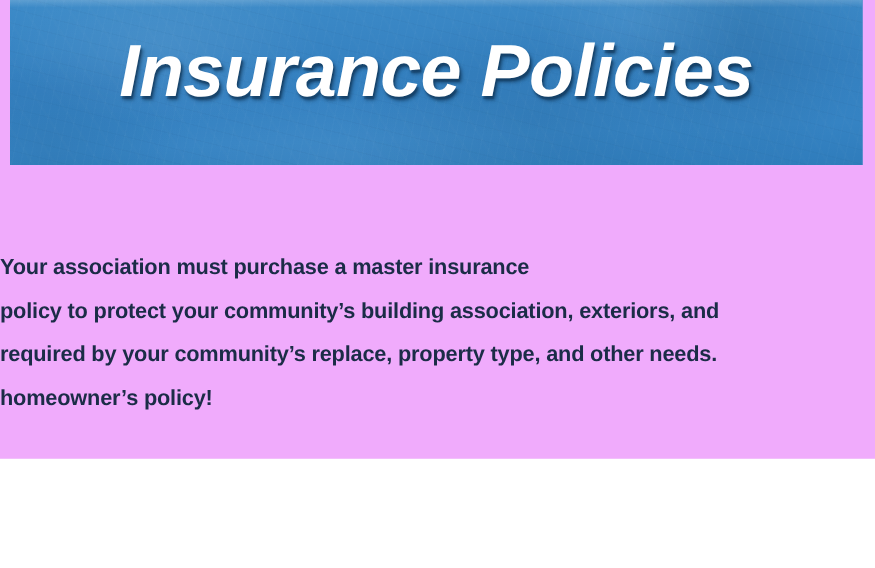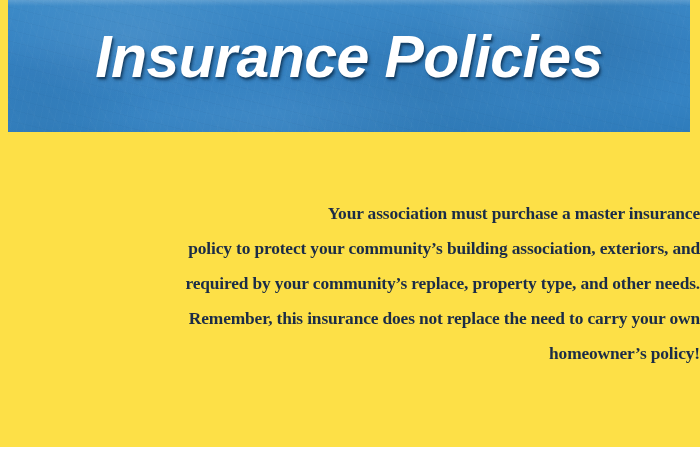--- a/index.html
+++ b/index.html
@@ -12,22 +12,22 @@
     width: 700px;
     height: 454px;
     overflow: hidden;
     font-family: "Liberation Sans", sans-serif;
     -webkit-font-smoothing: antialiased;
   }
 
   #page {
     position: relative;
     width: 700px;
-    height: 447px;
-    background: #fde047;
+    height: 367px;
+    background: #f0abfc;
   }
 
   
   .banner {
     position: absolute;
     left: 8px;
     top: 0px;
     width: 682px;
     height: 132px;
     overflow: hidden;
@@ -75,23 +75,23 @@
       2px 3px 3px rgba(10, 40, 70, 0.55),
       1px 2px 1px rgba(10, 40, 70, 0.35);
   }
 
   
   .body-copy {
     position: absolute;
     left: 0;
     right: 0;
     top: 196px;
-    text-align: right;
+    text-align: left;
     color: #1b2c47;
-    font-family: Liberation Serif, serif;
+    font-family: Liberation Sans, sans-serif;
     font-size: 17.4px;
     font-weight: bold;
     letter-spacing: -0.15px;
   }
   .body-line {
     display: block;
     height: 35px;
     line-height: 35px;
     white-space: nowrap;
   }
@@ -104,17 +104,16 @@
   <div class="banner">
     <div class="banner-grain"></div>
     <div class="banner-sheen"></div>
     <div class="banner-title">Insurance Policies</div>
   </div>
 
   <div class="body-copy">
     <span class="body-line">Your association must purchase a master insurance</span>
     <span class="body-line">policy to protect your community’s building association, exteriors, and</span>
     <span class="body-line">required by your community’s replace, property type, and other needs.</span>
-    <span class="body-line">Remember, this insurance does not replace the need to carry your own</span>
     <span class="body-line">homeowner’s policy!</span>
   </div>
 
 </div>
 
 </body></html>

